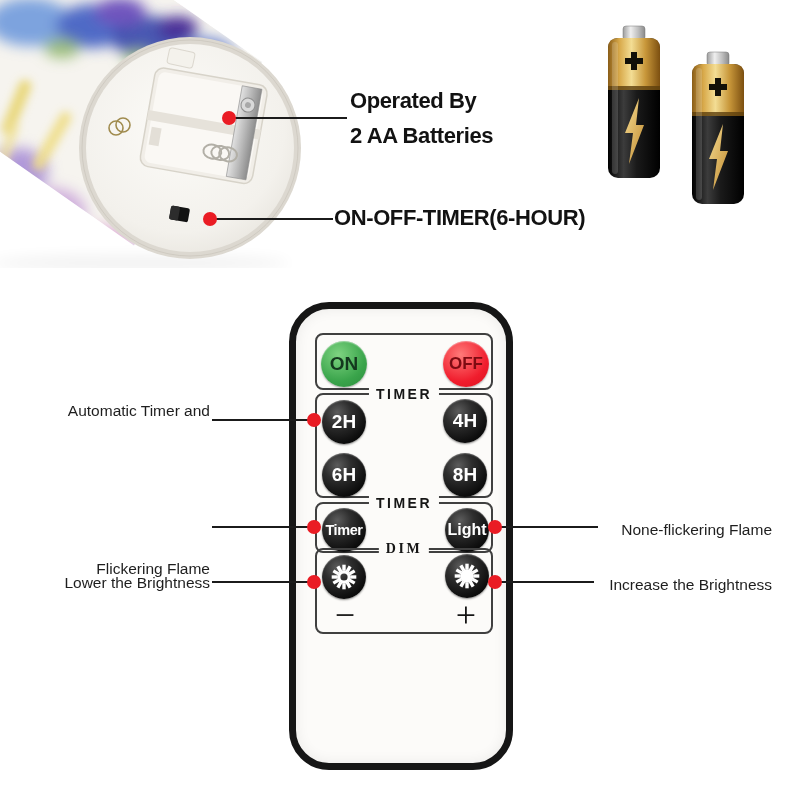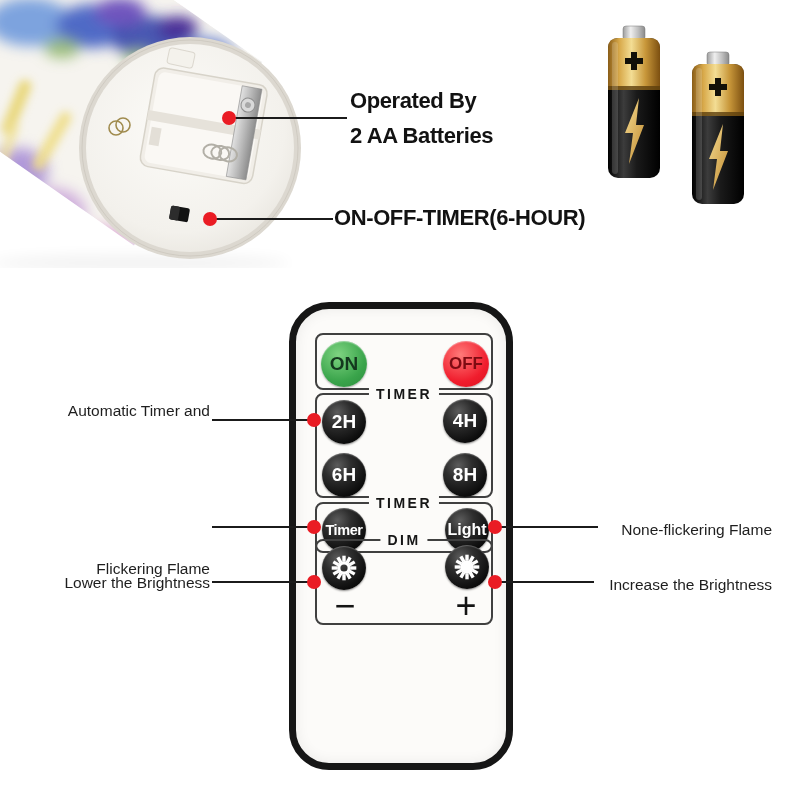--- a/index.html
+++ b/index.html
@@ -241,21 +241,21 @@
     <div class="rc-box" style="left:19px;top:193px;width:178px;height:51px;">
       <span class="sec-label">TIMER</span>
       <div class="btn btn-dark" style="left:5px;top:4px;width:44px;height:44px;">
         <span class="t15">Timer</span>
       </div>
       <div class="btn btn-dark" style="left:128px;top:4px;width:44px;height:44px;">
         <span class="t16">Light</span>
       </div>
     </div>
 
-    <div class="rc-box" style="left:19px;top:230px;width:178px;height:86px;">
+    <div class="rc-box" style="left:19px;top:239px;width:178px;height:86px;font-family:Liberation Serif, serif;">
       <span class="sec-label">DIM</span>
 
       <div class="btn btn-dark" style="left:5px;top:5px;width:44px;height:44px;">
         <svg width="30" height="30" viewBox="0 0 30 30">
           <g stroke="#ffffff" stroke-width="3.4">
             <line x1="21.3" y1="15" x2="27.3" y2="15"></line>
               <line x1="20.46" y1="18.15" x2="25.65" y2="21.15"></line>
             <line x1="18.15" y1="20.46" x2="21.15" y2="25.65"></line>
               <line x1="15" y1="21.3" x2="15" y2="27.3"></line>
             <line x1="11.85" y1="20.46" x2="8.85" y2="25.65"></line>

